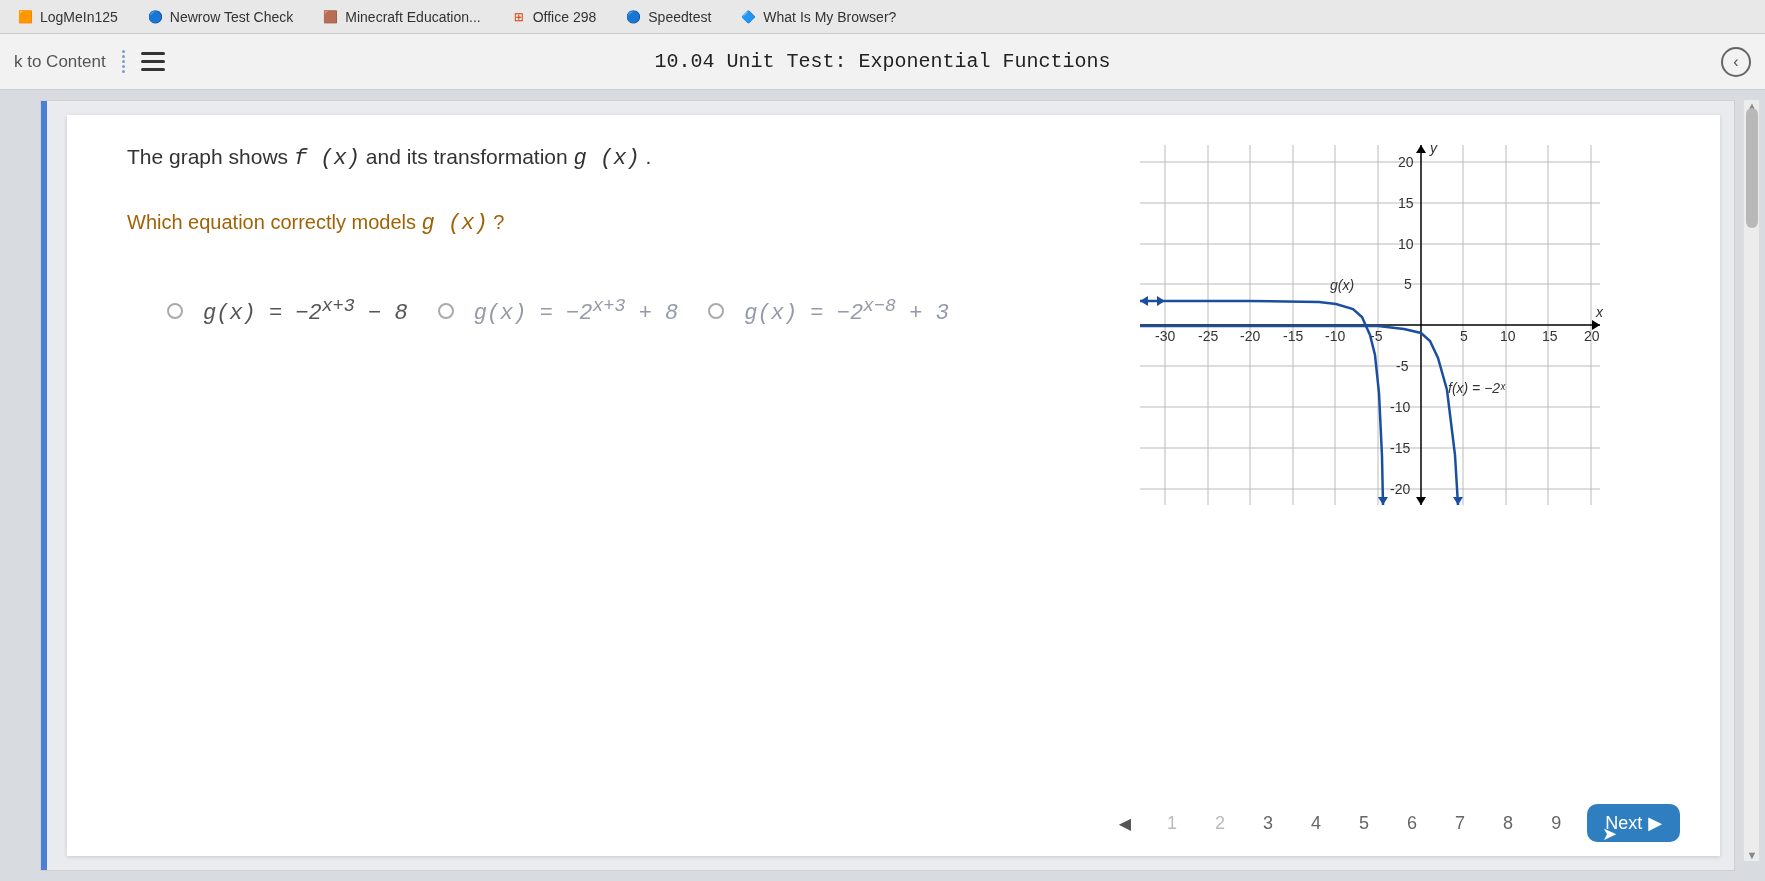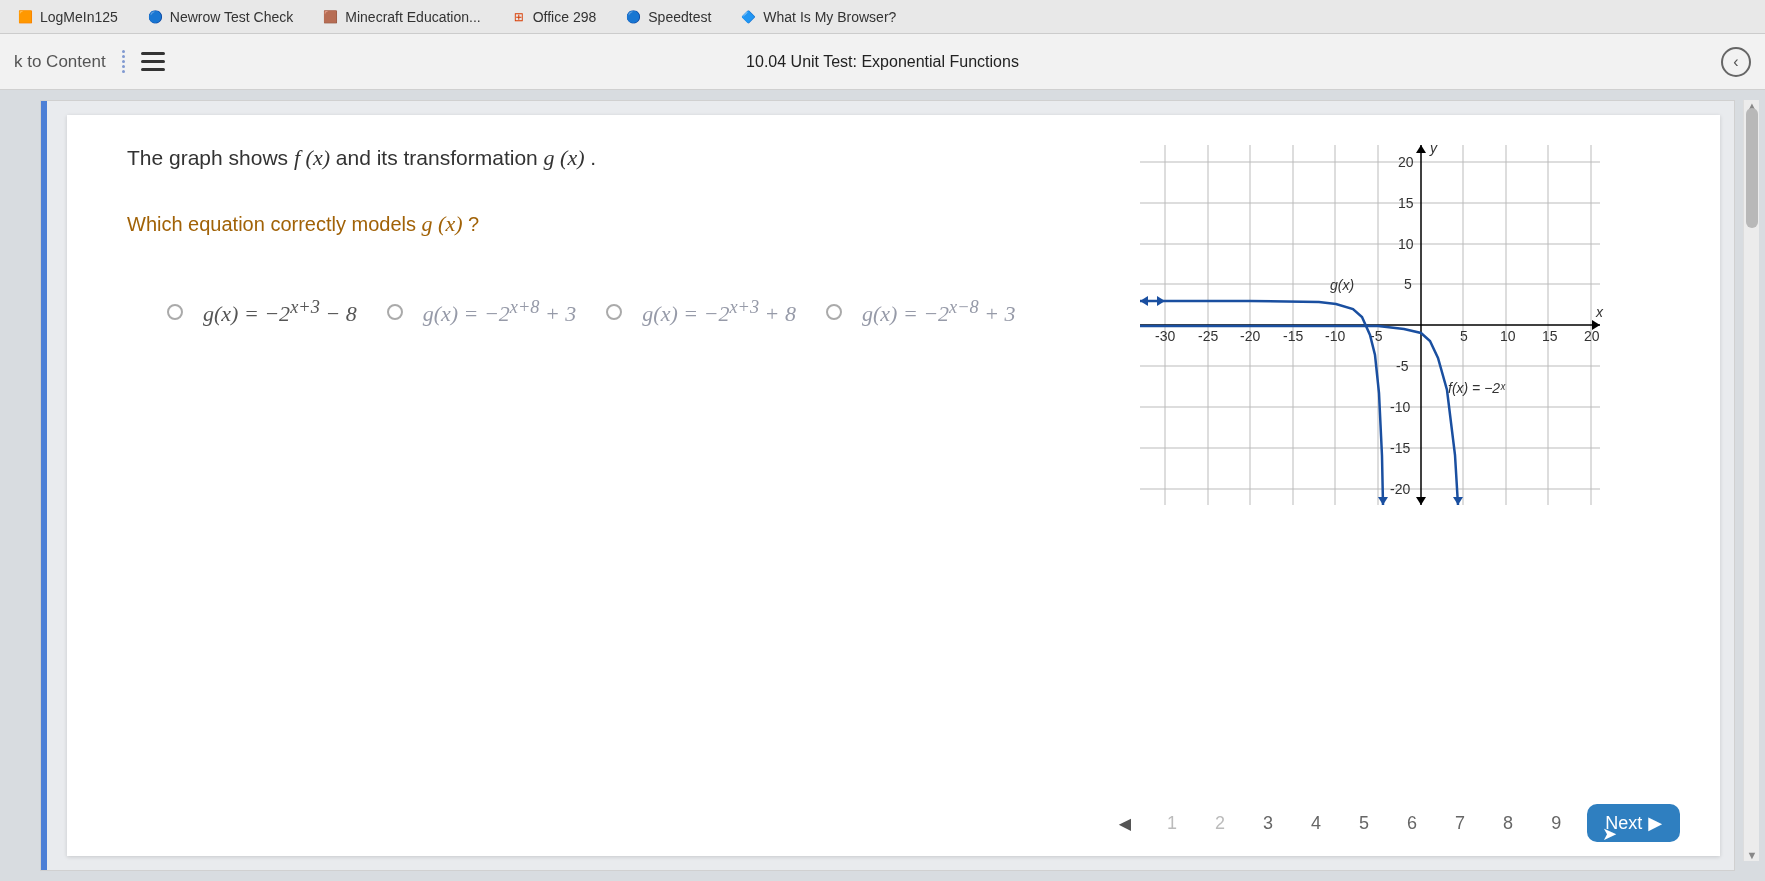--- a/index.html
+++ b/index.html
@@ -56,22 +56,23 @@
     display: flex; flex-direction: column; gap: 2px;
     margin: 0 16px;
   }
   .drag-dots span { width:3px; height:3px; background:#8099d0; border-radius:50%; }
   .hamburger {
     display:flex; flex-direction:column; gap:5px; cursor:pointer;
   }
   .hamburger span { width:24px; height:3px; background:#333; border-radius:2px; }
   .page-title {
     position:absolute; left:50%; transform:translateX(-50%);
-    font-size: 16px;
+    font-size: 20px;
     color:#222;
+    font-family:Liberation Mono, monospace;
   }
   .nav-circle {
     margin-left:auto;
     width:30px; height:30px; border:2px solid #666; border-radius:50%;
     display:flex; align-items:center; justify-content:center;
     font-size:16px; color:#555; cursor:pointer;
   }
   .work-area {
     position:absolute;
     top: 100px; left: 40px; right: 30px; bottom: 10px;
@@ -92,21 +93,21 @@
     box-shadow: 0 1px 4px rgba(0,0,0,.15);
   }
   .q-text1 {
     font-size: 21px; color:#333;
     margin-bottom: 40px;
   }
   .q-text2 {
     font-size: 20px; color:#a16207;
     margin-bottom: 60px;
   }
-  .math { font-family: Liberation Serif, serif; font-style: italic; font-size:22px; }
+  .math { font-family: Liberation Mono, monospace; font-style: italic; font-size:22px; }
   .options {
     display:flex; gap: 30px;
     margin-left: 40px;
     font-family:"Times New Roman", serif;
     font-size: 22px;
     color: #444;
   }
   .option {
     display:flex; align-items:center; gap: 20px;
     cursor:pointer;
@@ -246,26 +247,20 @@
       <span>Which equation correctly models</span>
       <span class="math">g (x)</span>
       <span>?</span>
     </div>
 
     <div class="options">
       <div class="option">
         <span class="radio"></span>
         <span>
           <span class="math"><i>g(x) = </i><span>−2</span><sup>x+3</sup><span> − 8</span></span>
-        </span>
-      </div>
-      <div class="option">
-        <span class="radio"></span>
-        <span>
-          <span class="math"><i>g(x) = </i><span>−2</span><sup>x+8</sup><span> + 3</span></span>
         </span>
       </div>
       <div class="option">
         <span class="radio"></span>
         <span>
           <span class="math"><i>g(x) = </i><span>−2</span><sup>x+3</sup><span> + 8</span></span>
         </span>
       </div>
       <div class="option">
         <span class="radio"></span>

